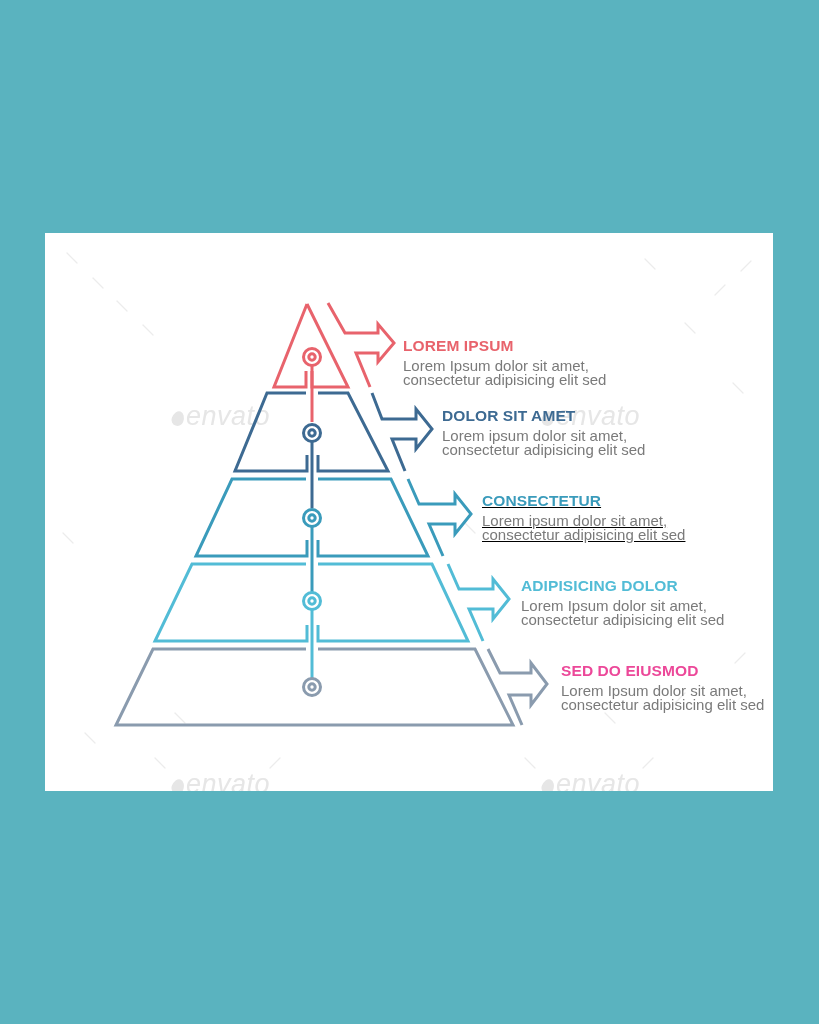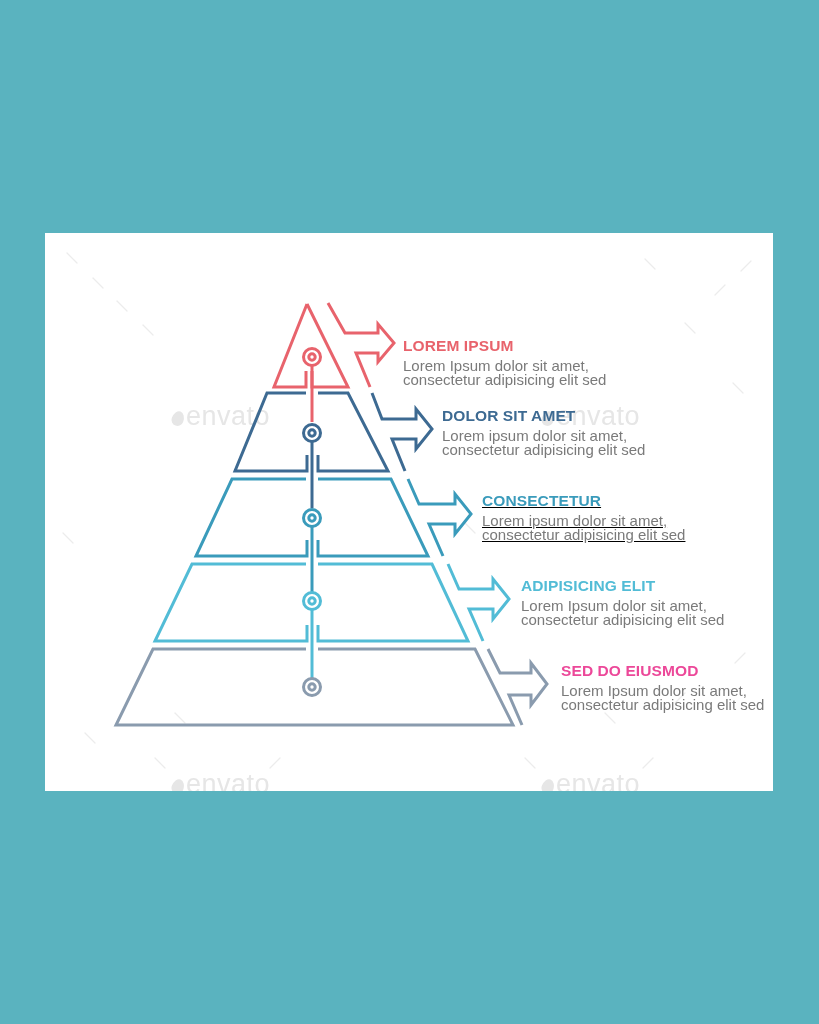--- a/index.html
+++ b/index.html
@@ -12,20 +12,21 @@
   .card {
     position: absolute; left: 45px; top: 233px;
     width: 728px; height: 558px;
     background: #ffffff; overflow: hidden;
   }
   .wm-slashes { position: absolute; left: 0; top: 0; }
   .watermark {
     position: absolute; font-size: 27px; color: #e6e6e6;
     letter-spacing: 0.5px; font-family: "Liberation Sans", sans-serif;
     white-space: nowrap;
+    font-style: italic;
   }
   .watermark .drop {
     display: inline-block; width: 12px; height: 15px; background: #e6e6e6;
     border-radius: 50% 50% 50% 50% / 60% 60% 40% 40%;
     transform: rotate(20deg); margin-right: 2px; vertical-align: -1px;
   }
   svg.pyramid { position: absolute; left: 0; top: 0; }
   .step { position: absolute; }
   .step-title {
     font-weight: bold; font-size: 15.5px; letter-spacing: 0.1px;
@@ -136,21 +137,21 @@
 
   <div class="step" style="left:437px; top:259px;text-decoration:underline;">
     <div class="step-title" style="color:#3a9bbb;">CONSECTETUR</div>
     <div class="step-desc">
       <div>Lorem ipsum dolor sit amet,</div>
       <div>consectetur adipisicing elit sed</div>
     </div>
   </div>
 
   <div class="step" style="left:476px; top:344px;">
-    <div class="step-title" style="color:#52bcd6;">ADIPISICING ELIT</div>
+    <div class="step-title" style="color:#52bcd6;">ADIPISICING DOLOR</div>
     <div class="step-desc">
       <div>Lorem Ipsum dolor sit amet,</div>
       <div>consectetur adipisicing elit sed</div>
     </div>
   </div>
 
   <div class="step" style="left:516px; top:429px;">
     <div class="step-title" style="color:#ec4899;">SED DO EIUSMOD</div>
     <div class="step-desc">
       <div>Lorem Ipsum dolor sit amet,</div>

